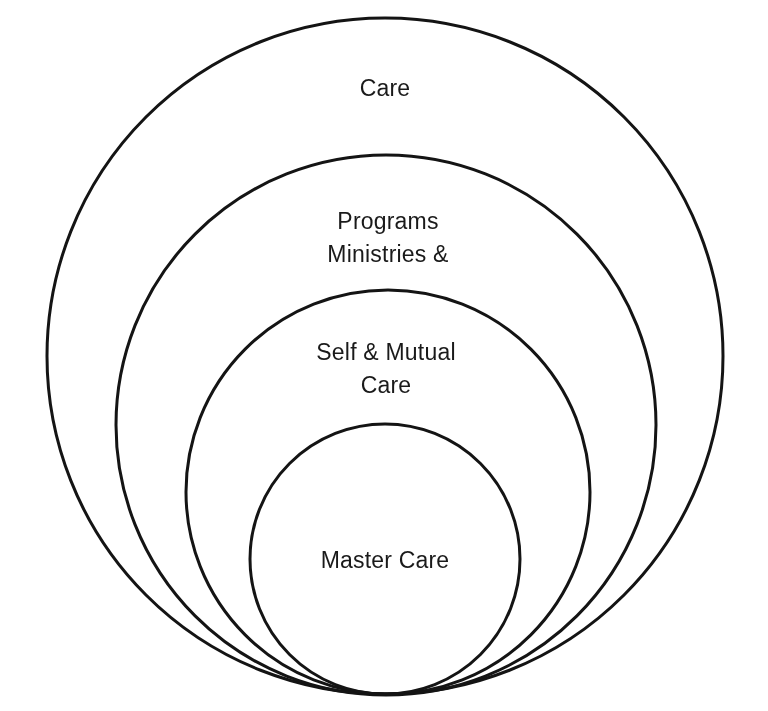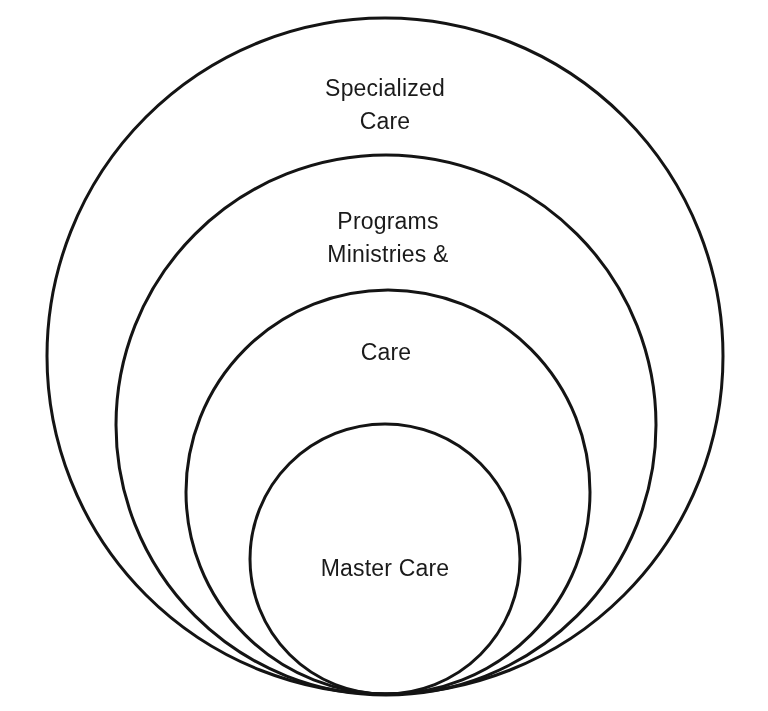--- a/index.html
+++ b/index.html
@@ -39,30 +39,30 @@
 <div class="canvas">
 
   <svg width="768" height="711" viewBox="0 0 768 711">
     <circle fill="none" stroke-linecap="round" cx="385" cy="356" r="338" stroke="#141414" stroke-width="3"></circle>
     <circle fill="none" stroke-linecap="round" cx="386" cy="425" r="270" stroke="#141414" stroke-width="3"></circle>
     <circle fill="none" stroke-linecap="round" cx="388" cy="492" r="202" stroke="#141414" stroke-width="3"></circle>
     <circle fill="none" stroke-linecap="round" cx="385" cy="559" r="135" stroke="#141414" stroke-width="3"></circle>
   </svg>
 
   <div class="circle-label" style="left:385px; top:72px;">
-    <div>Specialized</div>
     <div>Care</div>
   </div>
 
   <div class="circle-label" style="left:388px; top:205px;">
     <div>Programs</div>
     <div>Ministries &amp;</div>
   </div>
 
   <div class="circle-label" style="left:386px; top:336px;">
+    <div>Self &amp; Mutual</div>
     <div>Care</div>
   </div>
 
-  <div class="circle-label" style="left:385px; top:544px;margin-top:8px;">
+  <div class="circle-label" style="left:385px; top:544px;">
     <div>Master Care</div>
   </div>
 
 </div>
 
 </body></html>

